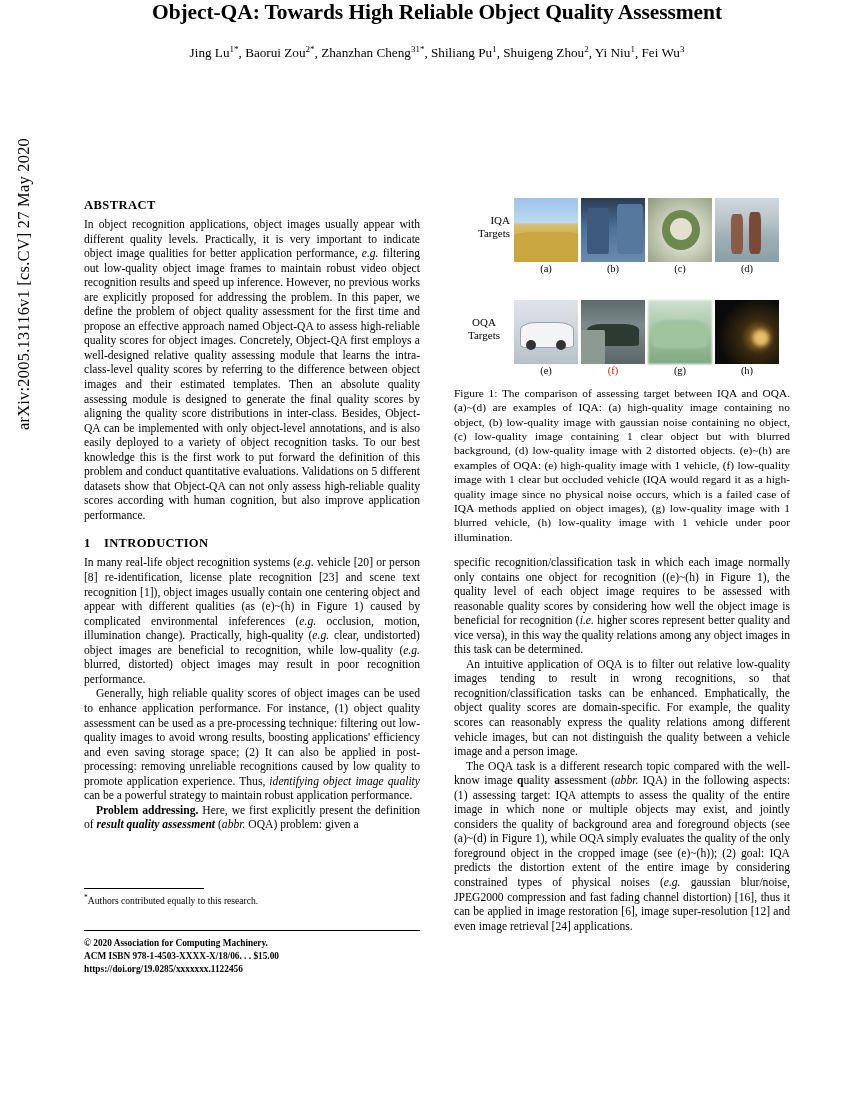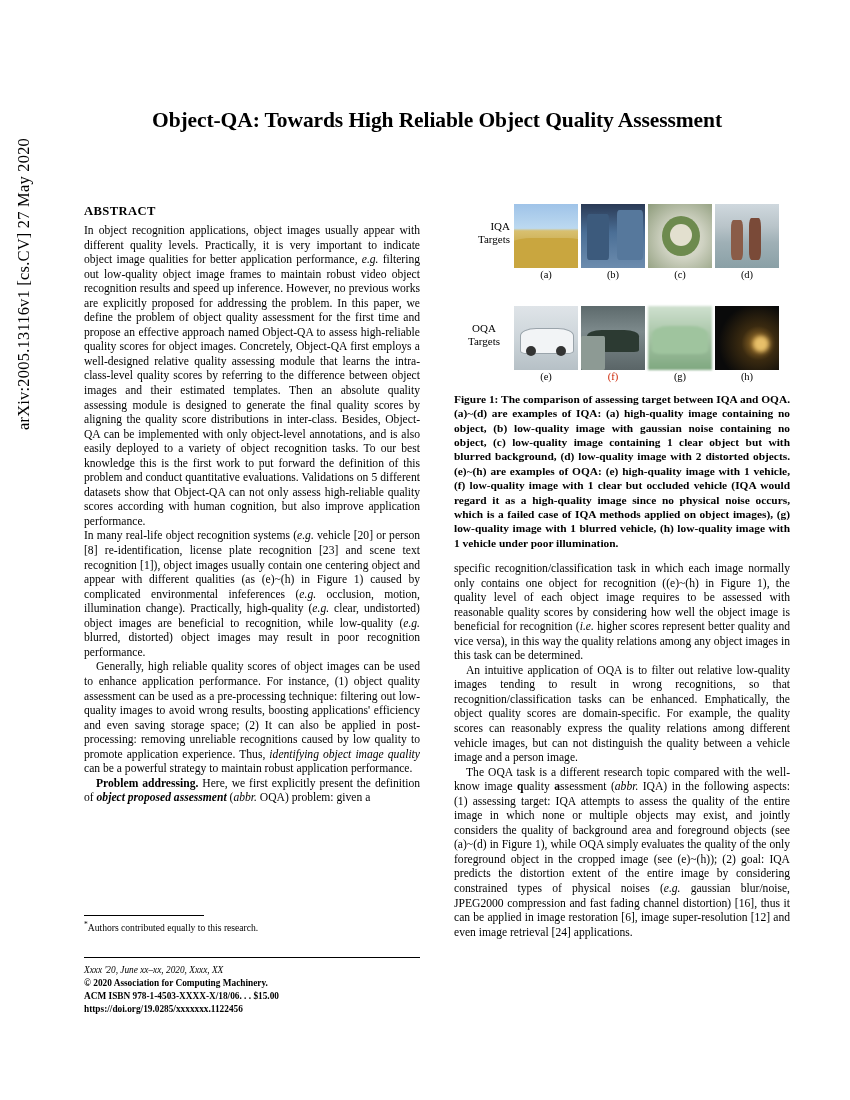--- a/index.html
+++ b/index.html
@@ -33,42 +33,41 @@
     position: absolute;
     left: 84px;
     top: 0;
     width: 706px;
     height: 1100px;
   }
   .title {
     text-align: center;
     font-size: 21.5px;
     font-weight: bold;
-    margin-top: 108px;
     letter-spacing: -0.1px;
     font-family: "Liberation Serif", serif;
   }
   .authors {
     text-align: center;
     font-size: 13.2px;
     margin-top: 18px;
     line-height: 1.45;
   }
   .authors sup { font-size: 9px; }
   .affils {
     text-align: center;
     font-size: 11.3px;
     margin-top: 3px;
     line-height: 1.35;
   }
   .affils sup { font-size: 8px; }
 
   .cols {
     position: absolute;
-    top: 204px;
+    top: 198px;
     left: 0;
     width: 706px;
     height: 790px;
   }
   .col {
     position: absolute;
     top: 0;
     width: 336px;
   }
   .col-left { left: 0; }
@@ -135,21 +134,21 @@
     width: 64px;
     text-align: center;
     font-size: 10.5px;
   }
   .caps span.red { color: #cc2200; }
   .fig-caption {
     font-size: 11.4px;
     line-height: 1.26;
     text-align: justify;
     margin-top: 10px;
-    font-weight: bold;
+    font-weight: normal;
   }
 
   
   .img-a { background: linear-gradient(#9fc3e8 0%, #bcd9f0 38%, #d8c070 42%, #c8a848 70%, #a98c34 100%); }
   .img-b { background: linear-gradient(#2a3a55 0%, #4b6f96 45%, #6c8cae 100%); filter: blur(0.4px); }
   .img-c { background: radial-gradient(circle at 55% 55%, #e9e7da 0%, #cfd2c2 40%, #8d9b7a 100%); }
   .img-d { background: linear-gradient(#cfd8de 0%, #b9c4c9 35%, #9fb0b6 60%, #8aa0a6 100%); }
   .img-e { background: linear-gradient(#dfe4e8 0%, #cdd5da 50%, #b6c0c6 100%); }
   .img-f { background: linear-gradient(#5d6a6c 0%, #7d8a8c 40%, #5a6567 100%); }
   .img-g { background: linear-gradient(#cfe0cf 0%, #a9c6a8 45%, #7fa880 100%); filter: blur(1.2px); }
@@ -183,49 +182,53 @@
   .pubinfo .nit { font-style: normal; font-weight: bold; }
   .pub-rule {
     width: 336px;
     height: 1px;
     background: #000;
     margin-bottom: 6px;
   }
   .bottom-left {
     position: absolute;
     left: 0;
-    top: 915px;
+    top: 888px;
     width: 336px;
   }
 </style>
 </head>
 <body>
 
 <div class="page">
 
   <div class="arxiv-stamp">arXiv:2005.13116v1  [cs.CV]  27 May 2020</div>
 
   <div class="content">
 
     <div class="title">Object-QA: Towards High Reliable Object Quality Assessment</div>
 
+    <div class="authors">
+      Jing Lu<sup>1*</sup>, Baorui Zou<sup>2*</sup>, Zhanzhan Cheng<sup>31*</sup>, Shiliang Pu<sup>1</sup>, Shuigeng Zhou<sup>2</sup>, Yi Niu<sup>1</sup>, Fei Wu<sup>3</sup>
+    </div>
 
 
     <div class="cols">
 
       <div class="col col-left">
         <h2 class="section">ABSTRACT</h2>
         <p class="body first">In object recognition applications, object images usually appear with different quality levels. Practically, it is very important to indicate object image qualities for better application performance, <span class="it">e.g.</span> filtering out low-quality object image frames to maintain robust video object recognition results and speed up inference. However, no previous works are explicitly proposed for addressing the problem. In this paper, we define the problem of object quality assessment for the first time and propose an effective approach named Object-QA to assess high-reliable quality scores for object images. Concretely, Object-QA first employs a well-designed relative quality assessing module that learns the intra-class-level quality scores by referring to the difference between object images and their estimated templates. Then an absolute quality assessing module is designed to generate the final quality scores by aligning the quality score distributions in inter-class. Besides, Object-QA can be implemented with only object-level annotations, and is also easily deployed to a variety of object recognition tasks. To our best knowledge this is the first work to put forward the definition of this problem and conduct quantitative evaluations. Validations on 5 different datasets show that Object-QA can not only assess high-reliable quality scores according with human cognition, but also improve application performance.</p>
 
+        <h2 class="numbered"><span class="num">1</span><span>INTRODUCTION</span></h2>
 
         <p class="body first">In many real-life object recognition systems (<span class="it">e.g.</span> vehicle [20] or person [8] re-identification, license plate recognition [23] and scene text recognition [1]), object images usually contain one centering object and appear with different qualities (as (e)~(h) in Figure 1) caused by complicated environmental infeferences (<span class="it">e.g.</span> occlusion, motion, illumination change). Practically, high-quality (<span class="it">e.g.</span> clear, undistorted) object images are beneficial to recognition, while low-quality (<span class="it">e.g.</span> blurred, distorted) object images may result in poor recognition performance.</p>
 
         <p class="body">Generally, high reliable quality scores of object images can be used to enhance application performance. For instance, (1) object quality assessment can be used as a pre-processing technique: filtering out low-quality images to avoid wrong results, boosting applications' efficiency and even saving storage space; (2) It can also be applied in post-processing: removing unreliable recognitions caused by low quality to promote application experience. Thus, <span class="it">identifying object image quality</span> can be a powerful strategy to maintain robust application performance.</p>
 
-        <p class="body"><span class="bf">Problem addressing.</span> Here, we first explicitly present the definition of <span class="it bf">object proposed assessment</span> (<span class="it">abbr.</span> OQA) problem: given a</p>
+        <p class="body"><span class="bf">Problem addressing.</span> Here, we first explicitly present the definition of <span class="it bf">result quality assessment</span> (<span class="it">abbr.</span> OQA) problem: given a</p>
       </div>
 
       <div class="col col-right">
 
         <div class="figure">
 
           <div style="position:relative;">
             <div class="fig-label" style="top:16px;text-align:right;">
               <div>IQA</div>
               <div>Targets</div>
@@ -299,21 +302,20 @@
 
     </div>
 
     <div class="bottom-left">
       <div class="footnote-rule"></div>
       <div class="footnote"><sup>*</sup><span>Authors contributed equally to this research.</span></div>
 
       <div style="height:22px;"></div>
       <div class="pub-rule"></div>
       <div class="pubinfo">
-        <div>Xxxx '20, June xx–xx, 2020, Xxxx, XX</div>
         <div class="nit">© 2020 Association for Computing Machinery.</div>
         <div class="nit">ACM ISBN 978-1-4503-XXXX-X/18/06. . . $15.00</div>
         <div class="nit">https://doi.org/19.0285/xxxxxxx.1122456</div>
       </div>
     </div>
 
   </div>
 </div>
 
 </body></html>

